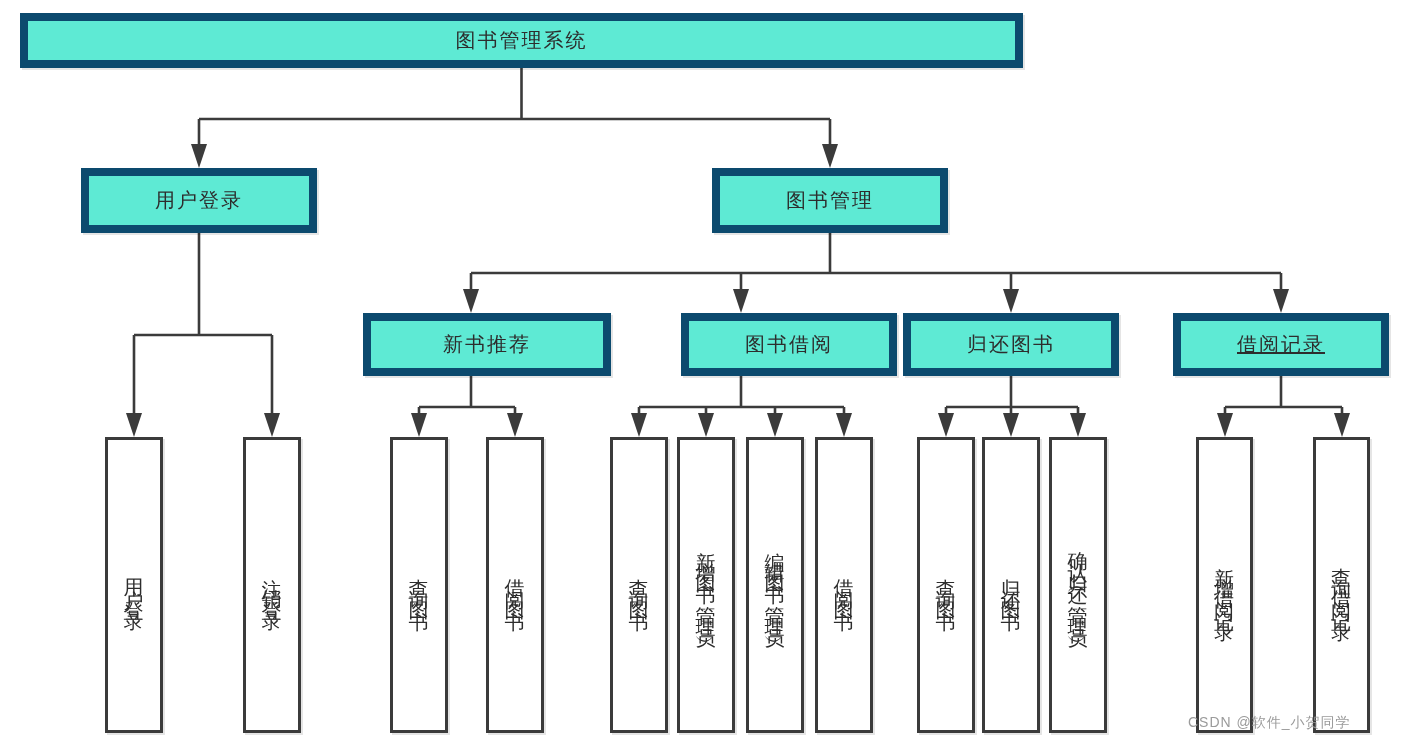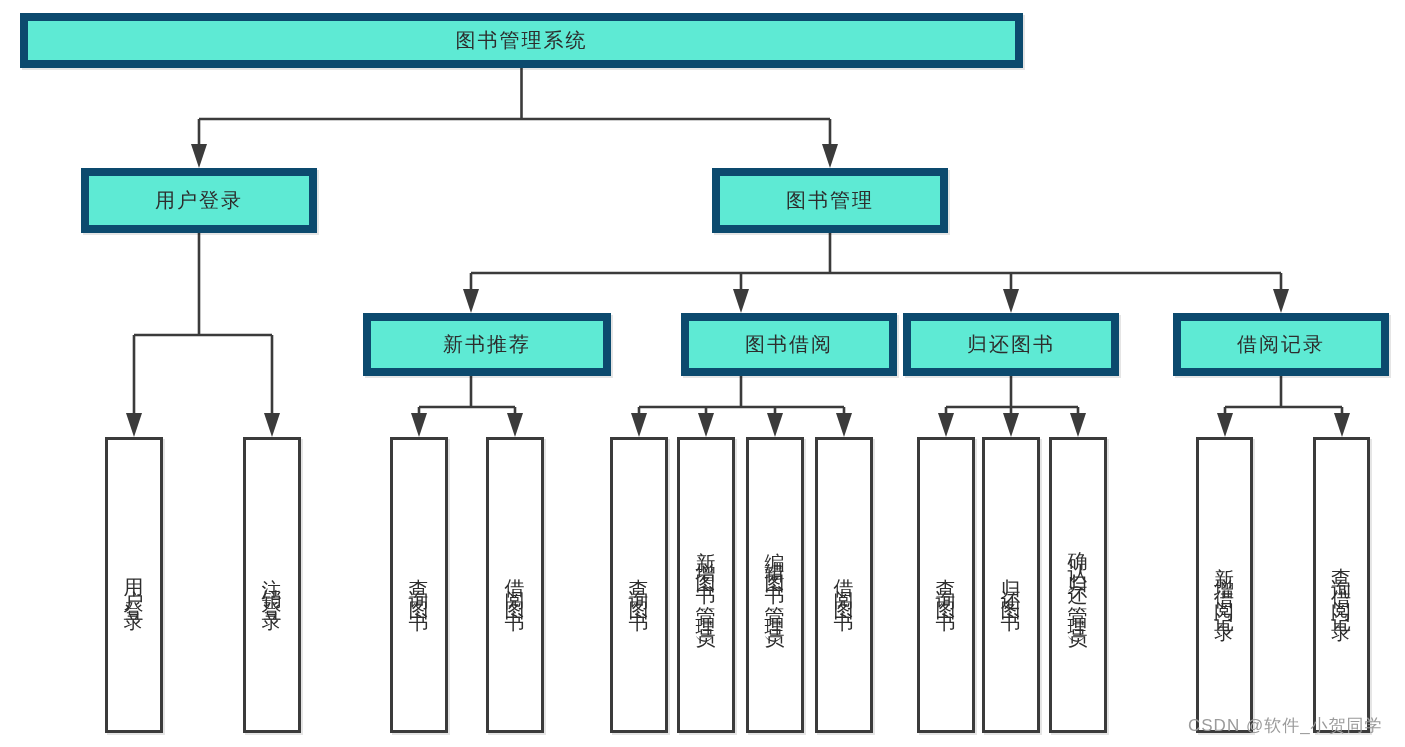--- a/index.html
+++ b/index.html
@@ -21,30 +21,30 @@
     writing-mode:vertical-rl;text-orientation:mixed;
     font-size:20px;letter-spacing:11px;z-index:1;line-height:1;
   }
   
   #n-root {left:20px;  top:13px;  width:1003px;height:55px;}
   #n-l2-0 {left:81px;  top:168px; width:236px; height:65px;}
   #n-l2-1 {left:712px; top:168px; width:236px; height:65px;font-family:Liberation Serif, serif;}
   #n-l3-0 {left:363px; top:313px; width:248px; height:63px;}
   #n-l3-1 {left:633px; top:313px; width:216px; height:63px;margin-left:48px;}
   #n-l3-2 {left:903px; top:313px; width:216px; height:63px;}
-  #n-l3-3 {left:1173px;top:313px; width:216px; height:63px;}
+  #n-l3-3 {left:1173px;top:313px; width:216px; height:63px;text-decoration:underline;}
   .vnode{top:437px;width:58px;height:296px;}
   #lf-0 {left:105px;}  #lf-1 {left:243px;}
   #lf-2 {left:390px;}  #lf-3 {left:486px;}
   #lf-4 {left:610px;}  #lf-5 {left:677px;}  #lf-6 {left:746px;}  #lf-7 {left:815px;}
   #lf-8 {left:917px;}  #lf-9 {left:982px;}  #lf-10{left:1049px;}
   #lf-11{left:1196px;width:57px;} #lf-12{left:1313px;width:57px;}
   .watermark{
     position:absolute;left:1188px;top:714px;z-index:2;
-    font-size:17px;letter-spacing:1px;color:#9b9b9b;
+    font-size:14px;letter-spacing:1px;color:#9b9b9b;
   }
 </style>
 </head>
 <body>
 
 <div class="stage">
 
   <svg class="wires" viewBox="0 0 1405 747" xmlns="http://www.w3.org/2000/svg">
     <g stroke="#3b3b3b" stroke-width="2.6" fill="none">
 

